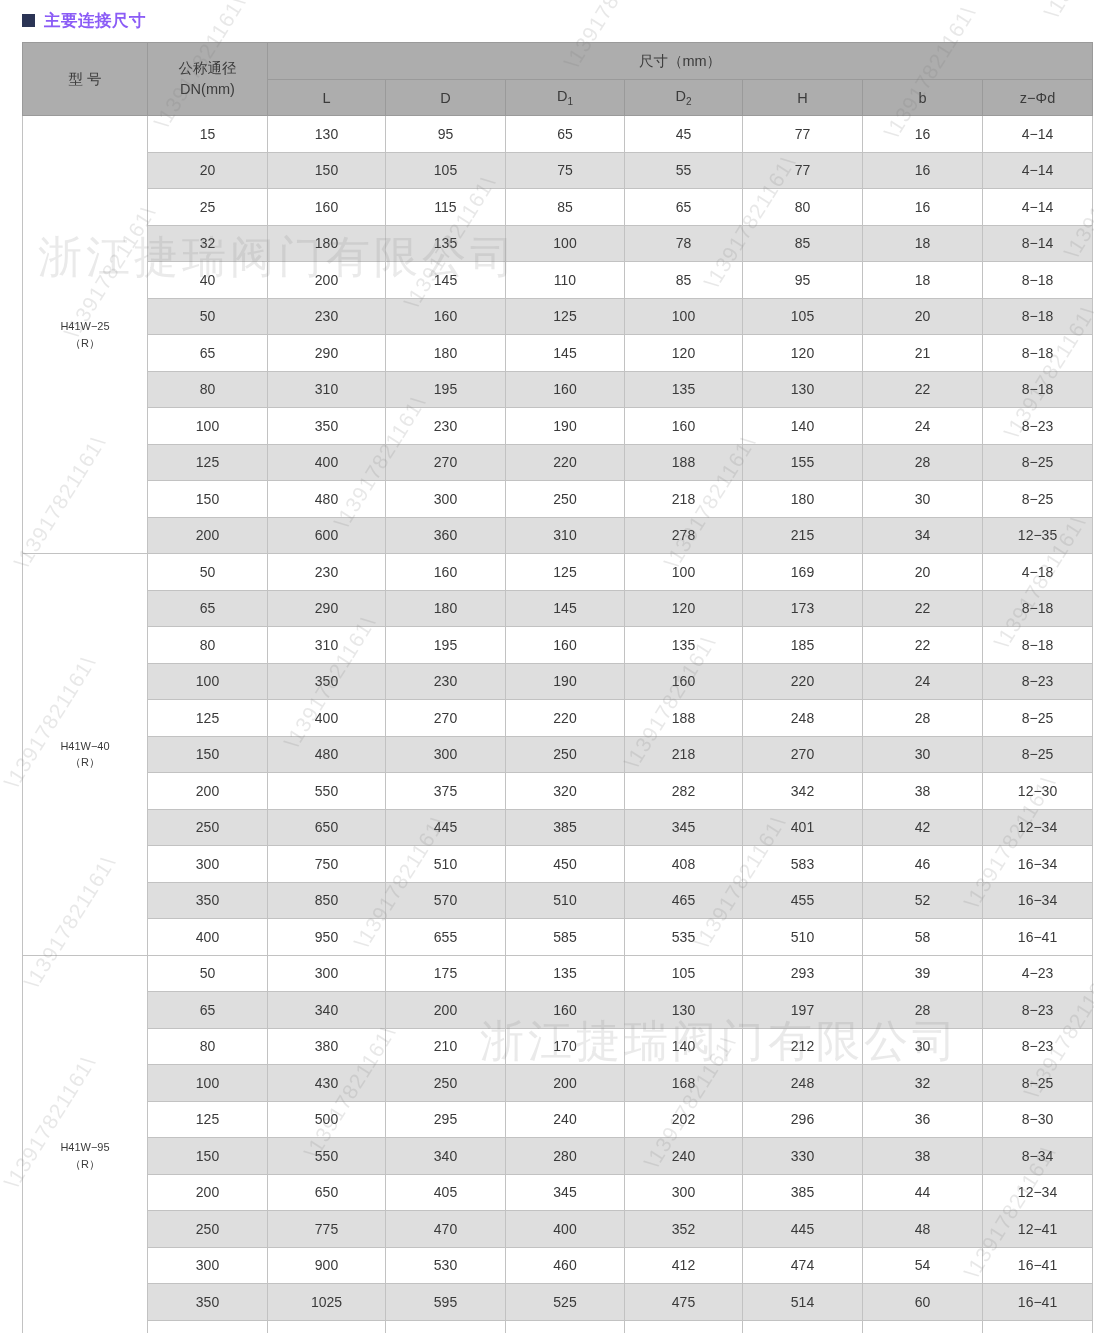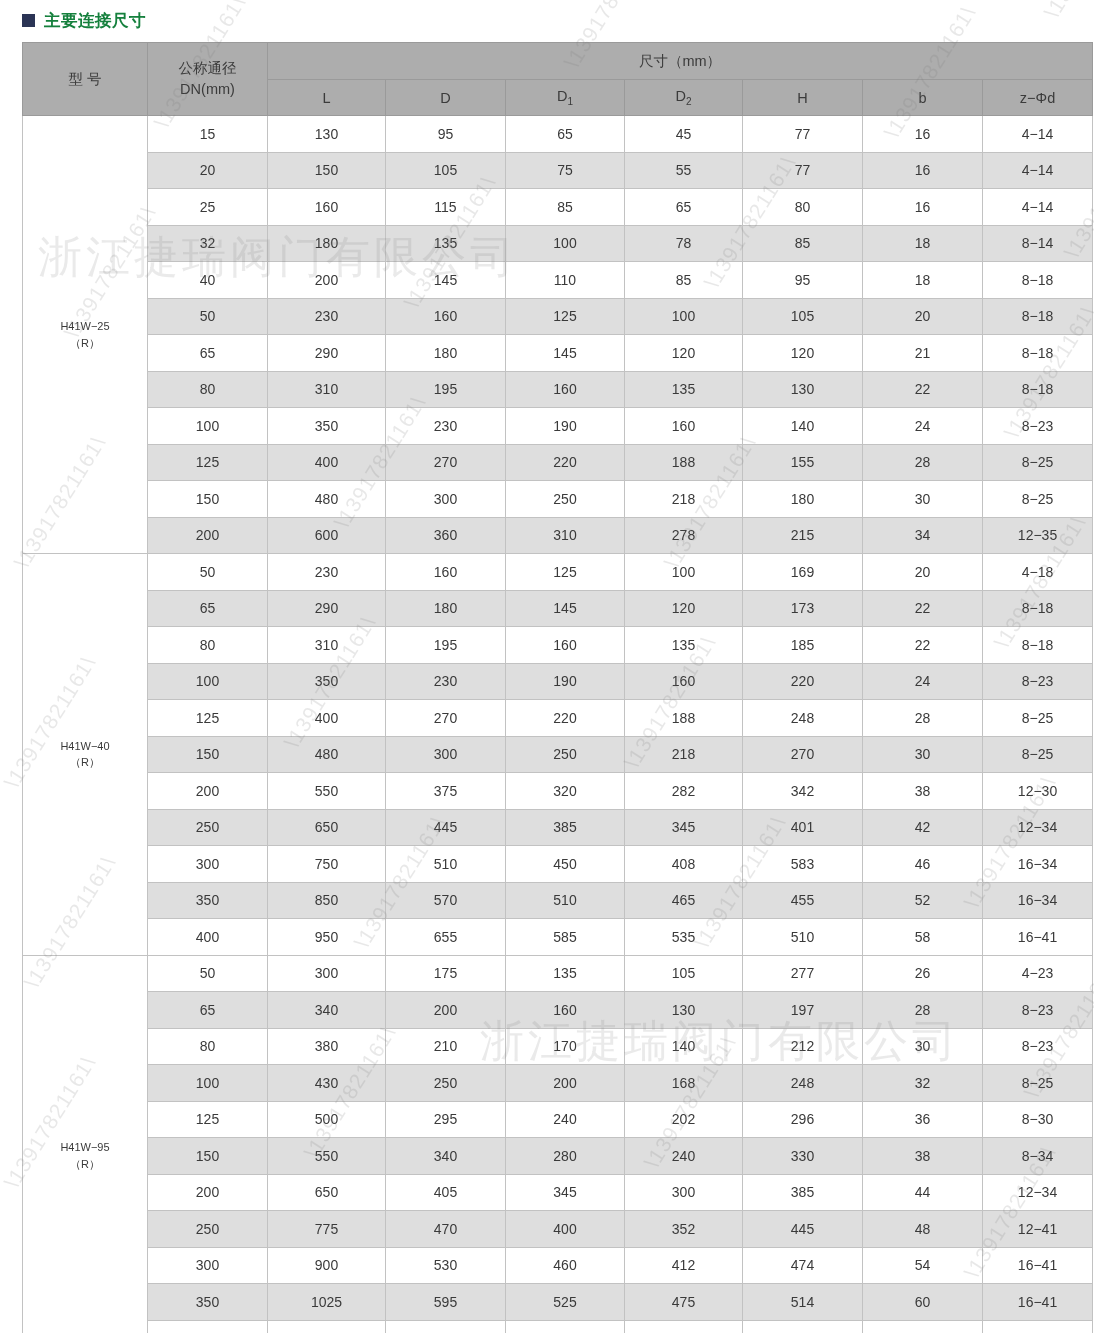--- a/index.html
+++ b/index.html
@@ -27,21 +27,21 @@
   }
   .title-bullet {
     width: 13px;
     height: 13px;
     background: #2b3455;
     flex: 0 0 auto;
   }
   .title-text {
     font-size: 16.5px;
     font-weight: bold;
-    color: #15803d;
+    color: #8b5cf6;
     letter-spacing: 0.5px;
     line-height: 1;
     text-align: right;
   }
 
   
   .table-wrap {
     position: absolute;
     left: 22px;
     top: 42px;
@@ -408,22 +408,22 @@
         <tr class="group-start">
           <td class="model-cell" rowspan="11">
             <div>H41W−95</div>
             <div>（R）</div>
           </td>
           <td>50</td>
           <td>300</td>
           <td>175</td>
           <td>135</td>
           <td>105</td>
-          <td>277</td>
-          <td>26</td>
+          <td>293</td>
+          <td>39</td>
           <td>4−23</td>
         </tr>
         <tr class="alt">
           <td>65</td>
           <td>340</td>
           <td>200</td>
           <td>160</td>
           <td>130</td>
           <td>197</td>
           <td>28</td>

